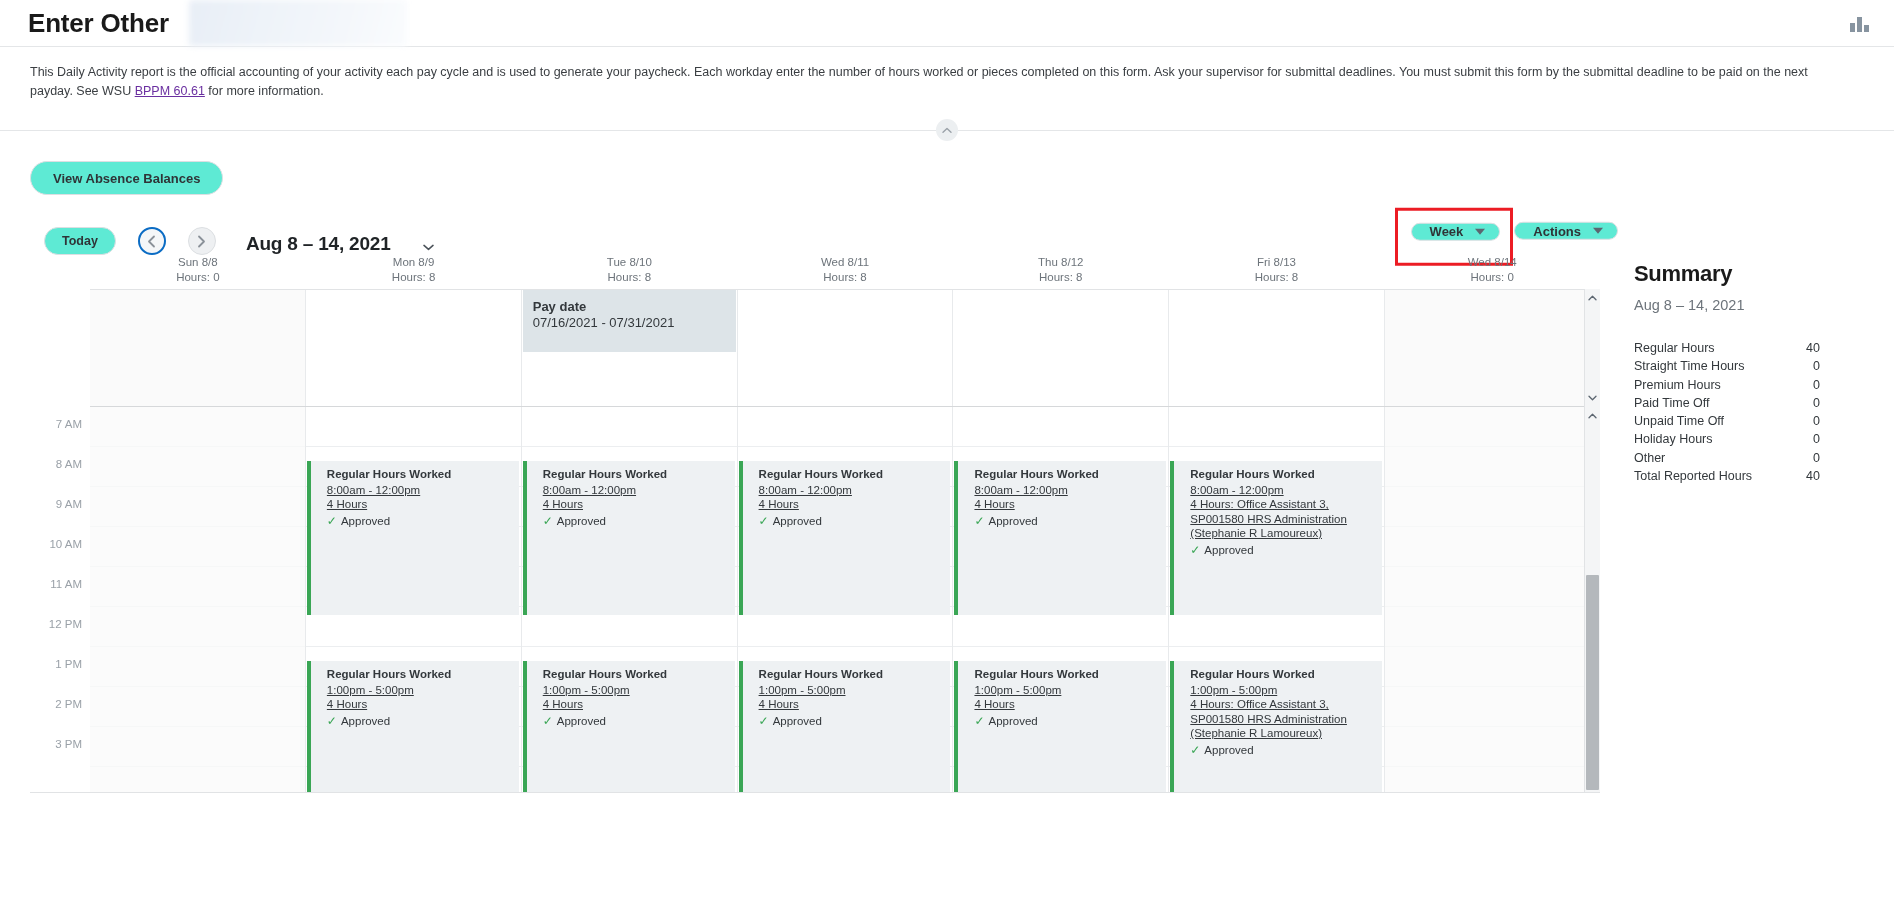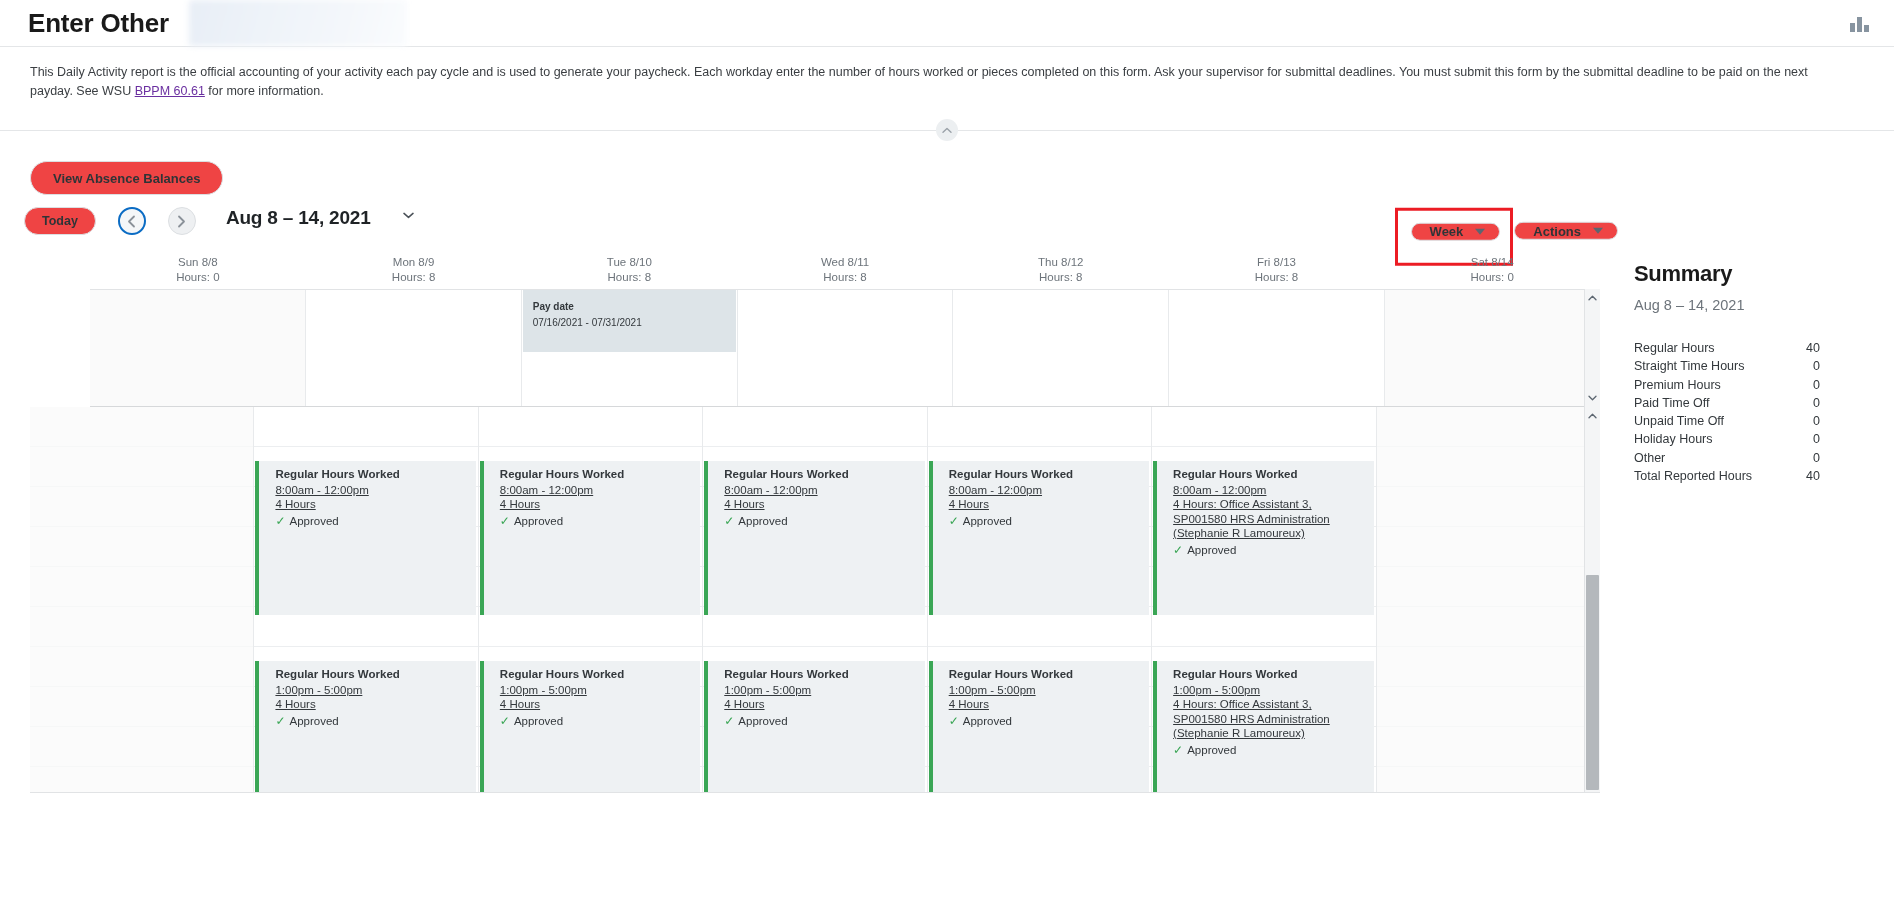--- a/index.html
+++ b/index.html
@@ -88,39 +88,39 @@
     display: flex; align-items: center; justify-content: center;
   }
   .collapse-btn svg { display:block; }
 
   
   .absence-row { padding: 14px 0 0 30px; }
   .pill {
     display: inline-flex;
     align-items: center;
     justify-content: center;
-    background: #ef4444;
+    background: #5eead4;
     border: 1px solid #dcdfe2;
     border-radius: 18px;
     font-size: 13px;
     font-weight: bold;
     color: #2f3437;
     cursor: pointer;
     white-space: nowrap;
   }
   .pill-absence { height: 34px; padding: 0 22px; }
 
   
   .toolbar {
     position: relative;
     height: 48px;
     margin-top: 12px;
-    padding-left: 24px;
-    display: flex;
-    align-items: flex-start;
+    padding-left: 44px;
+    display: flex;
+    align-items: flex-end;
     gap: 22px;
   }
   .pill-today { height: 28px; padding: 0 17px; font-size: 12.5px; }
   .nav-circle {
     width: 28px; height: 28px;
     border-radius: 50%;
     background: #eef0f2;
     border: 1px solid #dcdfe2;
     display: flex; align-items: center; justify-content: center;
     cursor: pointer;
@@ -214,21 +214,21 @@
     position: relative;
   }
   .allday-cell:last-child { border-right: none; }
   .allday-cell.weekend { background: #fafafa; }
   .pay-date-event {
     position: absolute;
     left: 1px; right: 1px; top: 0;
     height: 62px;
     background: #dde4e8;
     padding: 9px 10px;
-    font-size: 10px;
+    font-size: 13px;
     line-height: 16px;
     color: #33383c;
     cursor: pointer;
   }
   .pay-date-event .t { font-weight: bold; }
 
   
   .grid-scroll {
     position: relative;
     height: 386px;
@@ -440,21 +440,21 @@
         </div>
         <div class="day-header">
           <div>Thu 8/12</div>
           <div>Hours: 8</div>
         </div>
         <div class="day-header">
           <div>Fri 8/13</div>
           <div>Hours: 8</div>
         </div>
         <div class="day-header">
-          <div>Sat 8/14</div>
+          <div>Wed 8/14</div>
           <div>Hours: 0</div>
         </div>
       </div>
 
     <div style="position:relative;">
       <div class="allday-band" id="allday-band">
           <div class="allday-cell weekend"></div>
           <div class="allday-cell"></div>
           <div class="allday-cell">
             <div class="pay-date-event">
@@ -476,20 +476,31 @@
         <div class="vscroll-arrow">
           <svg width="9" height="6" viewBox="0 0 9 6">
               <path d="M1 1.2L4.5 4.8 8 1.2" stroke="#5c6670" stroke-width="1.3" fill="none" stroke-linecap="round" stroke-linejoin="round"></path>
             </svg>
         </div>
       </div>
     </div>
 
     <div class="grid-scroll">
       <div class="time-grid">
+        <div class="time-axis" id="time-axis">
+            <div class="time-label" style="top: 18px;">7 AM</div>
+            <div class="time-label" style="top: 58px;">8 AM</div>
+            <div class="time-label" style="top: 98px;">9 AM</div>
+            <div class="time-label" style="top: 138px;">10 AM</div>
+            <div class="time-label" style="top: 178px;">11 AM</div>
+            <div class="time-label" style="top: 218px;">12 PM</div>
+            <div class="time-label" style="top: 258px;">1 PM</div>
+            <div class="time-label" style="top: 298px;">2 PM</div>
+            <div class="time-label" style="top: 338px;">3 PM</div>
+          </div>
         <div class="day-columns" id="day-columns">
             <div class="day-col weekend"></div>
             <div class="day-col">
               <div class="event" style="top: 54px; height: 154px; border-left-color: rgb(58, 166, 85);">
                 <div class="title">Regular Hours Worked</div>
                 <div class="line">8:00am - 12:00pm</div>
                 <div class="line">4 Hours</div>
                 <div class="status">
                   <span class="check">✓</span>
                   <span>Approved</span>

